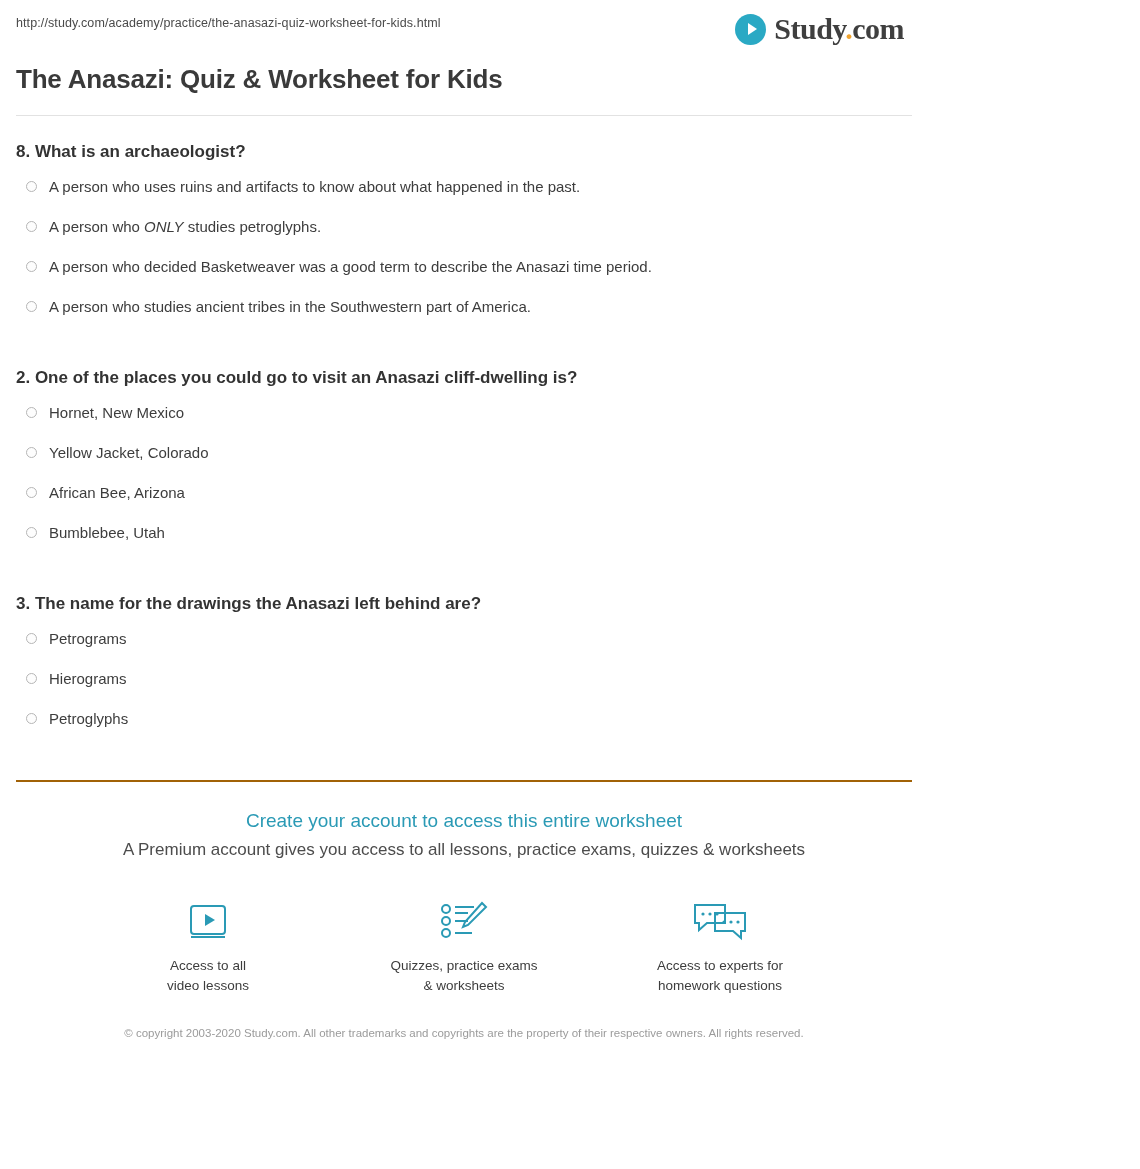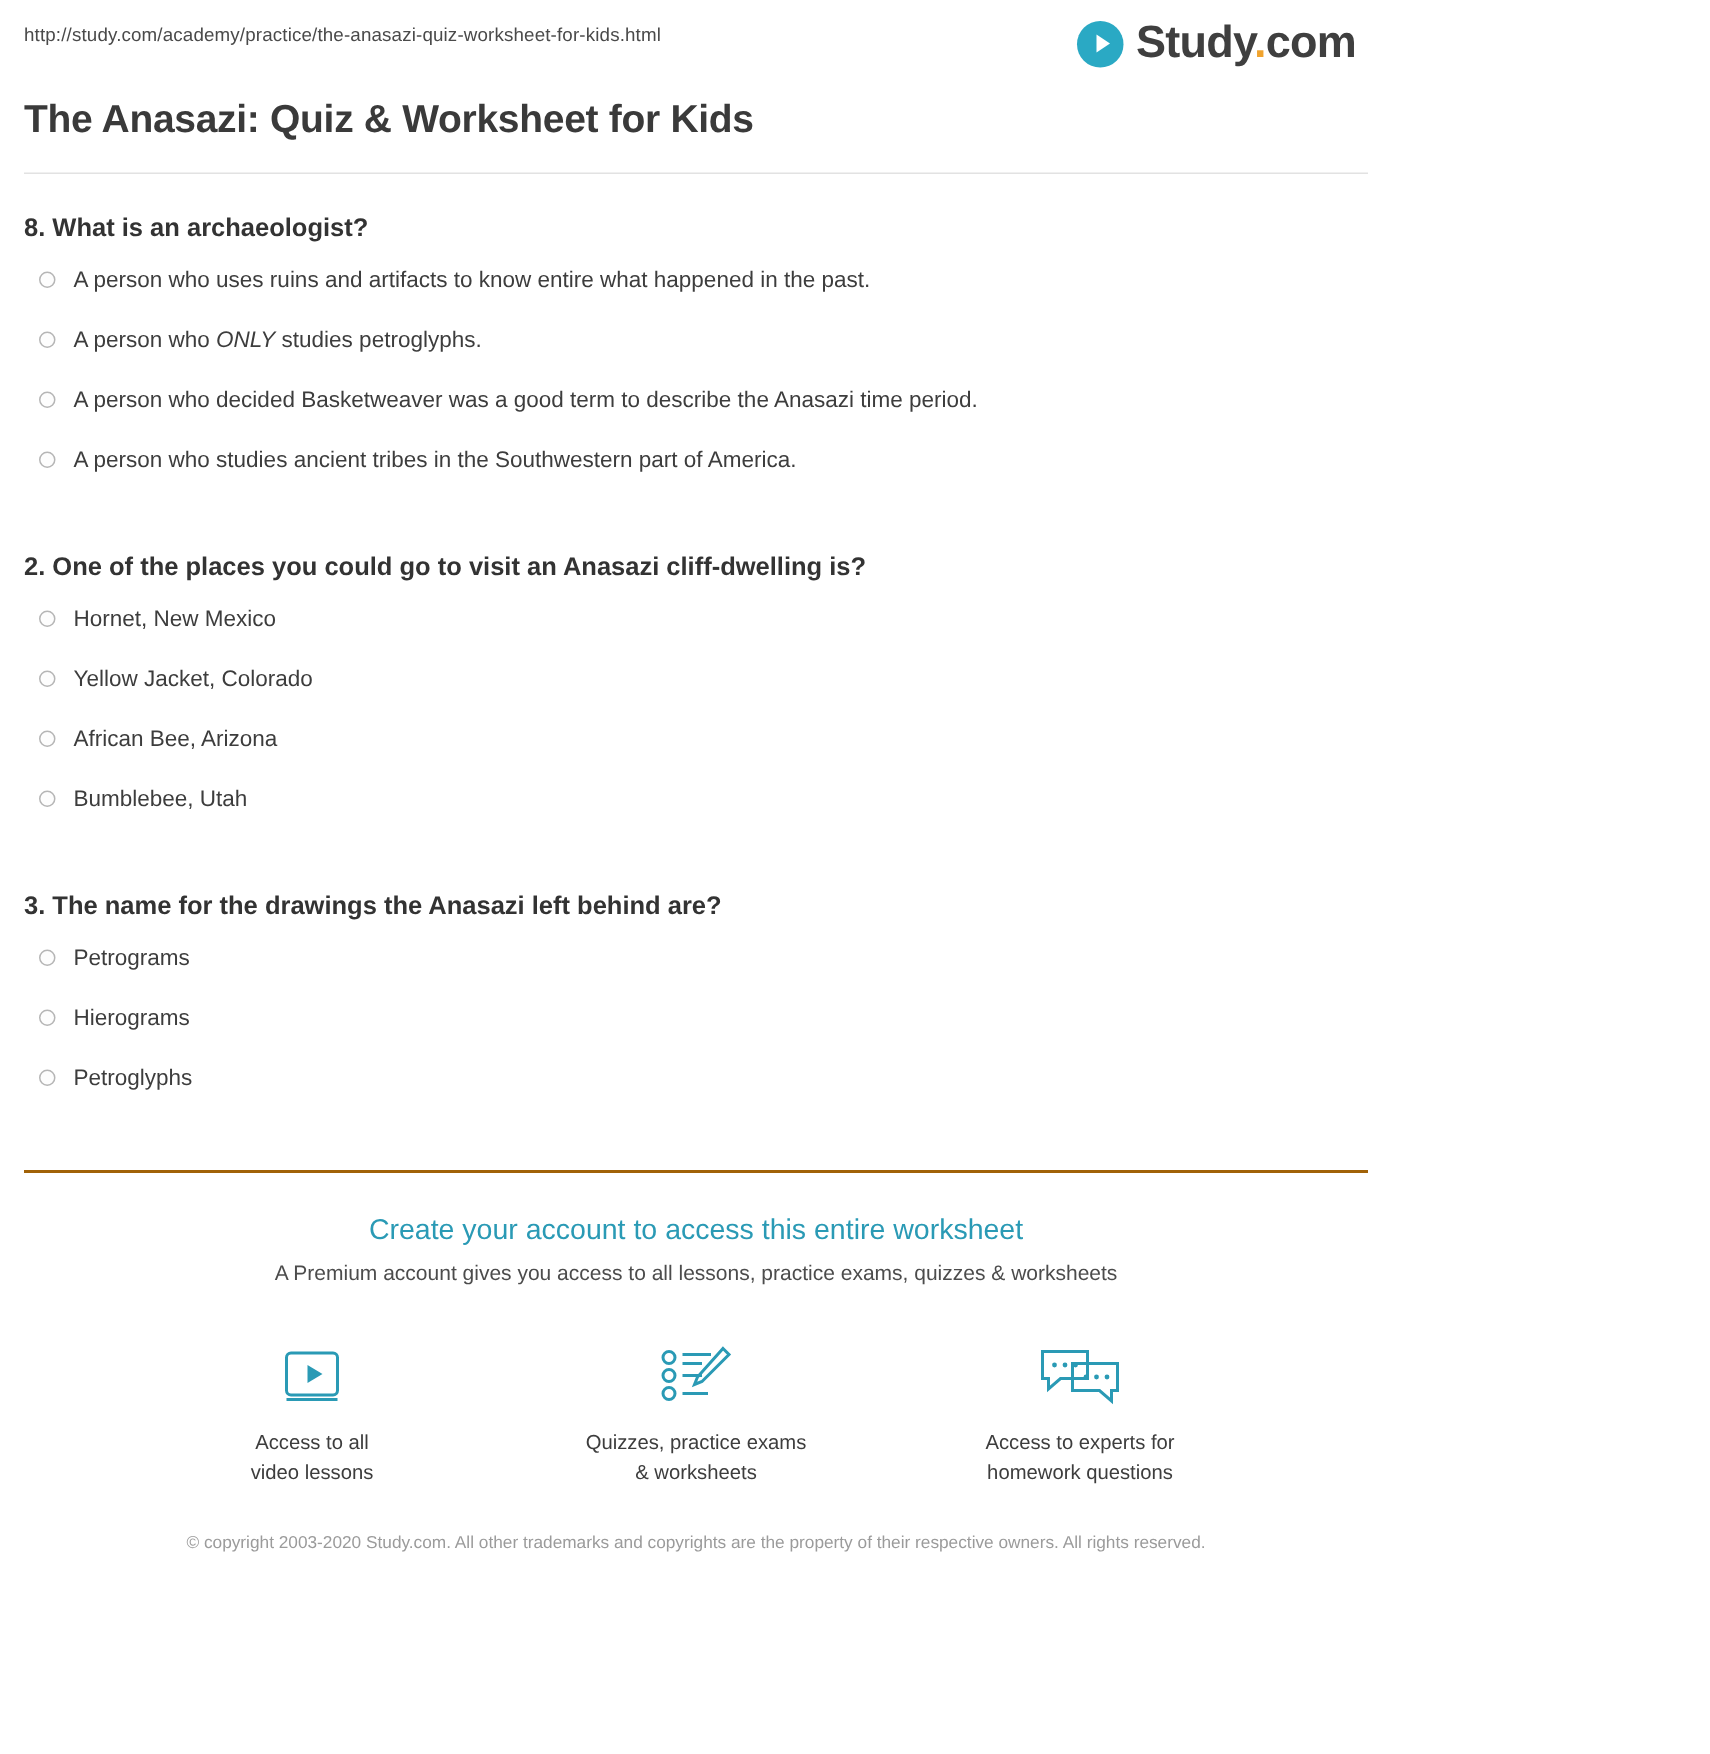--- a/index.html
+++ b/index.html
@@ -31,20 +31,21 @@
     color: #4a4a4a;
     letter-spacing: 0.1px;
     padding-top: 4px;
     font-family: "Liberation Sans", sans-serif;
   }
   .logo {
     display: flex;
     align-items: center;
     gap: 8px;
     padding-right: 8px;
+    font-family: Liberation Serif, serif;
   }
   .logo-mark {
     width: 31px;
     height: 31px;
     border-radius: 50%;
     background: #2aa9c4;
     display: flex;
     align-items: center;
     justify-content: center;
   }
@@ -122,21 +123,21 @@
     padding-top: 28px;
     text-align: center;
   }
   .promo-title {
     color: #2a9ab5;
     font-size: 19px;
     margin: 0 0 8px 0;
     font-weight: normal;
   }
   .promo-sub {
-    font-size: 14px;
+    font-size: 17px;
     color: #4c4c4c;
     margin: 0 0 36px 0;
   }
   .features {
     display: flex;
     justify-content: center;
     gap: 86px;
     margin-bottom: 30px;
   }
   .feature {
@@ -183,21 +184,21 @@
   <h1 class="title">The Anasazi: Quiz &amp; Worksheet for Kids</h1>
   <hr class="rule">
 
   <div class="questions">
 
     <div class="question">
       <p class="q-text">8. What is an archaeologist?</p>
       <ul class="choices">
         <li class="choice">
           <span class="radio"></span>
-          <span>A person who uses ruins and artifacts to know entire what happened in the past.</span>
+          <span>A person who uses ruins and artifacts to know about what happened in the past.</span>
         </li>
         <li class="choice">
           <span class="radio"></span>
           <span>A person who <em>ONLY</em> studies petroglyphs.</span>
         </li>
         <li class="choice">
           <span class="radio"></span>
           <span>A person who decided Basketweaver was a good term to describe the Anasazi time period.</span>
         </li>
         <li class="choice">

